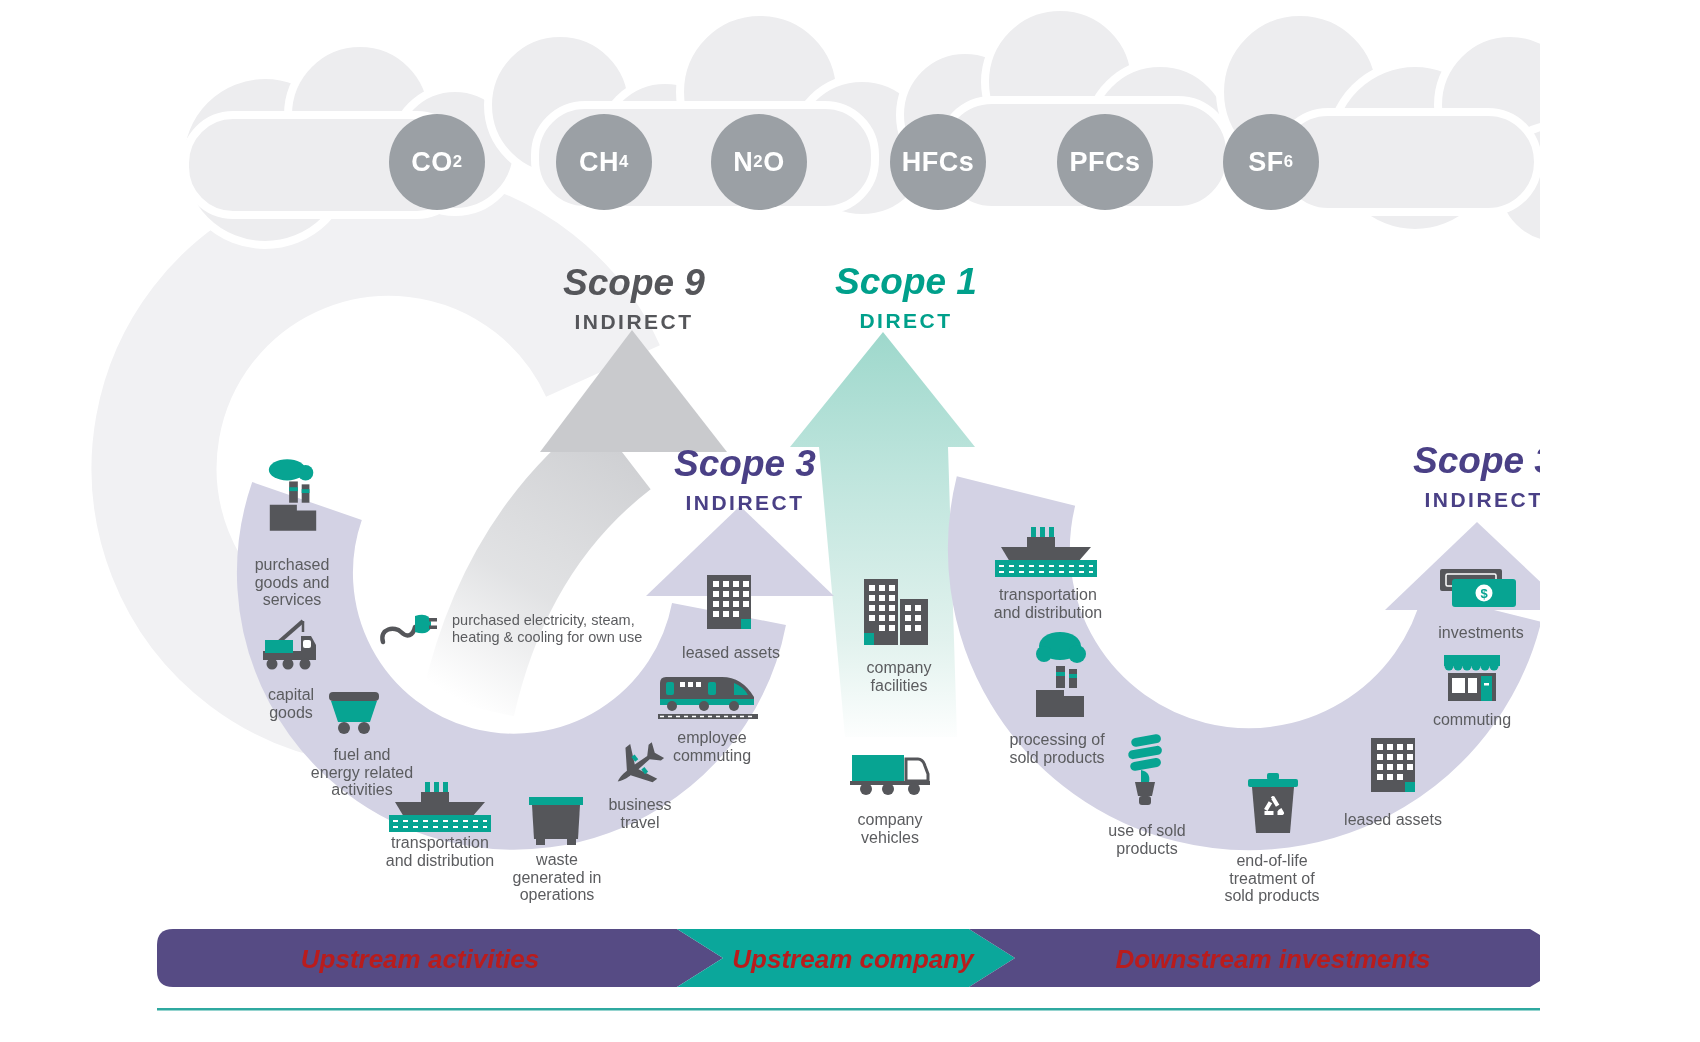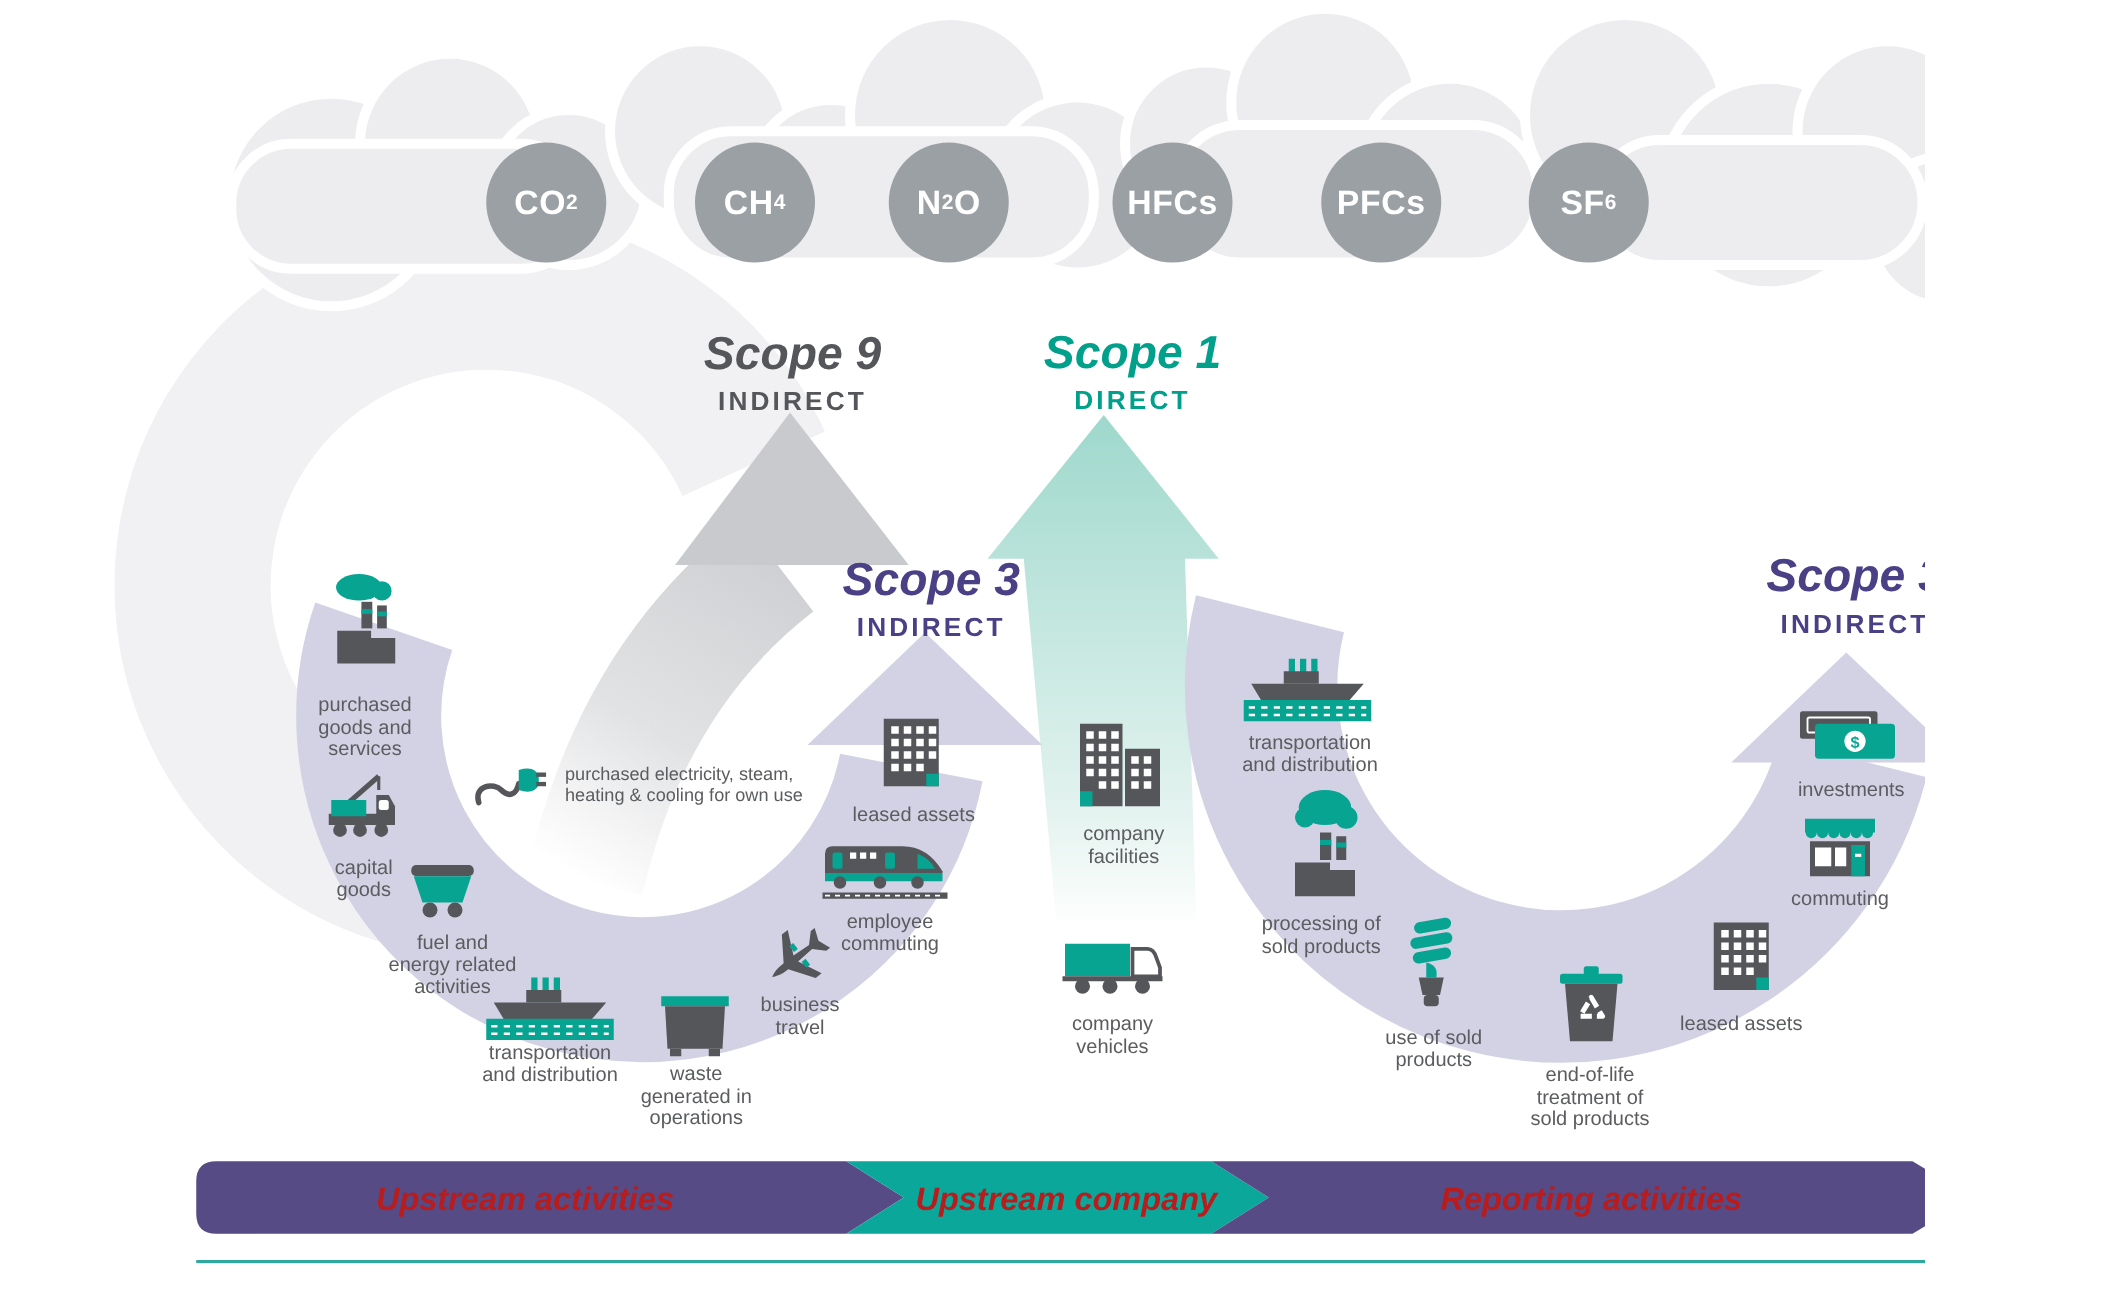--- a/index.html
+++ b/index.html
@@ -385,14 +385,14 @@
     <rect x="20" y="12" width="64" height="28" rx="3" fill="var(--teal)"></rect>
     <circle cx="52" cy="26" r="8.5" fill="#ffffff"></circle>
     <text x="52" y="31" text-anchor="middle" font-size="13" font-weight="bold" fill="var(--teal)" font-family="Liberation Sans, DejaVu Sans, sans-serif">$</text>
           </svg></div>
         <div class="act-label" style="left: 1481px; top: 624px;">investments</div>
       </div>
     </div>
 
   <div class="banner-text" style="left:420px;top:944px;">Upstream activities</div>
   <div class="banner-text" style="left:853px;top:944px;">Upstream company</div>
-  <div class="banner-text" style="left:1273px;top:944px;">Reporting activities</div>
+  <div class="banner-text" style="left:1273px;top:944px;">Downstream investments</div>
 </div>
 
 </body></html>

